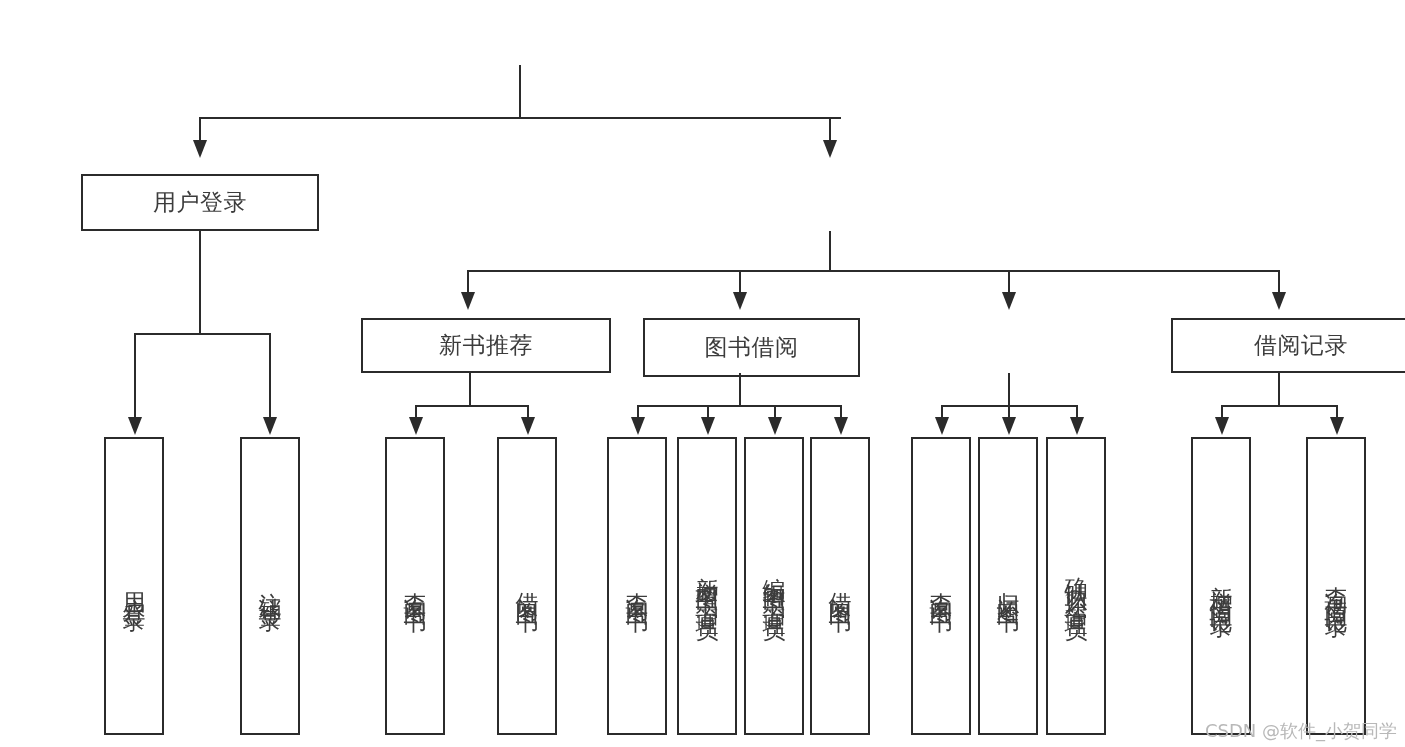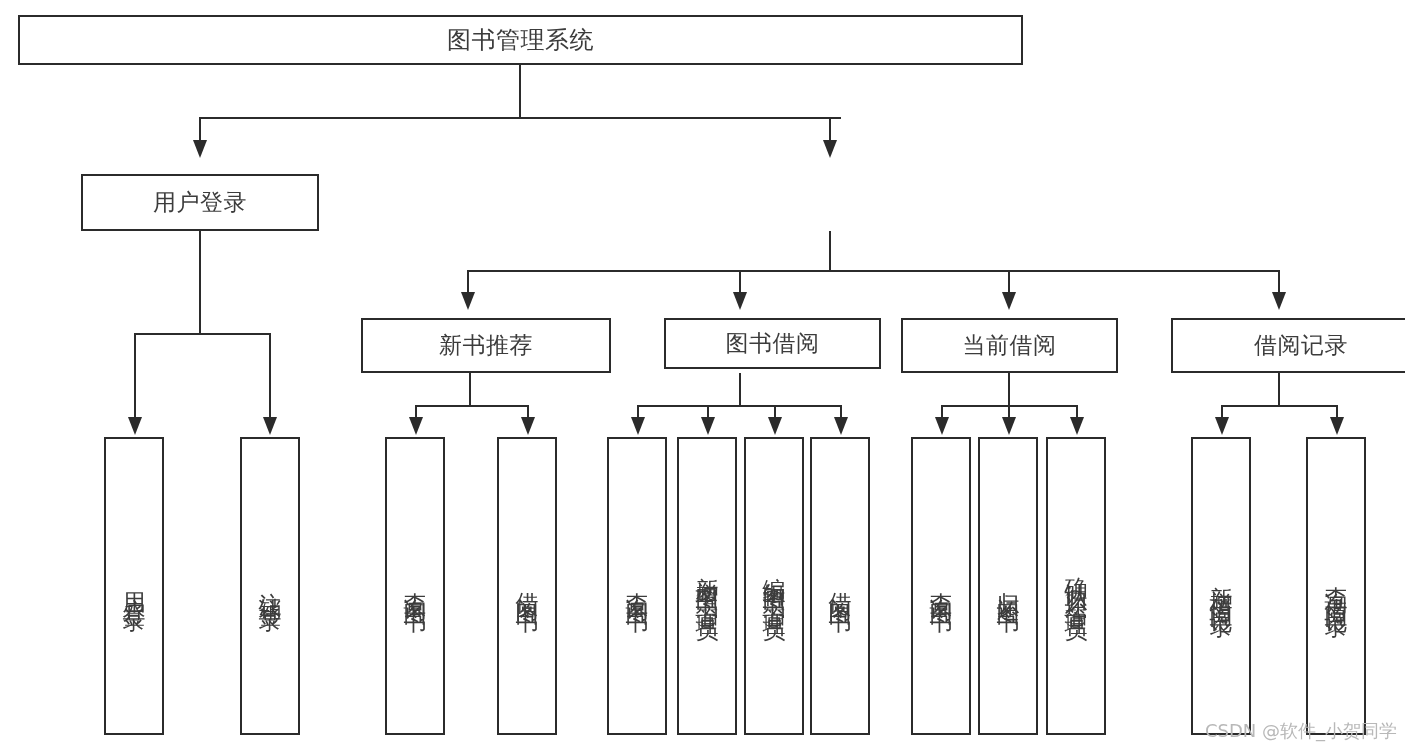--- a/index.html
+++ b/index.html
@@ -75,23 +75,20 @@
     color: #b8b8b8;
     white-space: nowrap;
     font-family: "DejaVu Sans", "Liberation Sans", sans-serif;
   }
 </style>
 </head>
 <body>
 
 <div id="canvas">
 
-  <div class="node root horiz" style="left:18px; top:15px; width:1005px; height:50px;">
-    <span>图书管理系统</span>
-  </div>
 
   <div class="ln v" style="left:519px; top:65px; height:53px;"></div>
   <div class="ln h" style="left:199px; top:117px; width:642px;"></div>
   <div class="ln v" style="left:199px; top:117px; height:25px;"></div>
   <div class="ln v" style="left:829px; top:117px; height:25px;"></div>
   <div class="arrow" style="left:193px; top:140px;"></div>
   <div class="arrow" style="left:823px; top:140px;"></div>
 
   <div class="node horiz" style="left:81px; top:174px; width:238px; height:57px;">
     <span>用户登录</span>
@@ -111,25 +108,22 @@
   <div class="ln v" style="left:1008px; top:270px; height:24px;"></div>
   <div class="ln v" style="left:1278px; top:270px; height:24px;"></div>
   <div class="arrow" style="left:461px; top:292px;"></div>
   <div class="arrow" style="left:733px; top:292px;"></div>
   <div class="arrow" style="left:1002px; top:292px;"></div>
   <div class="arrow" style="left:1272px; top:292px;"></div>
 
   <div class="node horiz" style="left:361px; top:318px; width:250px; height:55px;">
     <span>新书推荐</span>
   </div>
-  <div class="node horiz" style="left:664px; top:318px; width:217px; height:51px;justify-content:center;">
+  <div class="node horiz" style="left:643px; top:318px; width:217px; height:59px;justify-content:center;">
     <span>图书借阅</span>
-  </div>
-  <div class="node horiz" style="left:901px; top:318px; width:217px; height:55px;">
-    <span>当前借阅</span>
   </div>
   <div class="node horiz" style="left:1171px; top:318px; width:260px; height:55px;">
     <span>借阅记录</span>
   </div>
 
   <div class="ln v" style="left:469px; top:373px; height:34px;"></div>
   <div class="ln h" style="left:415px; top:405px; width:114px;"></div>
   <div class="ln v" style="left:415px; top:405px; height:14px;"></div>
   <div class="ln v" style="left:527px; top:405px; height:14px;"></div>
   <div class="arrow" style="left:409px; top:417px;"></div>

